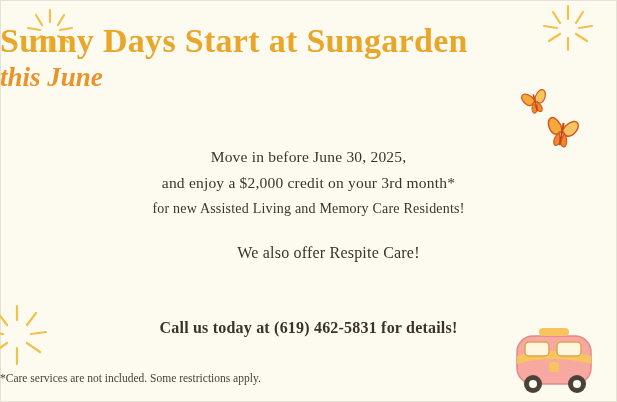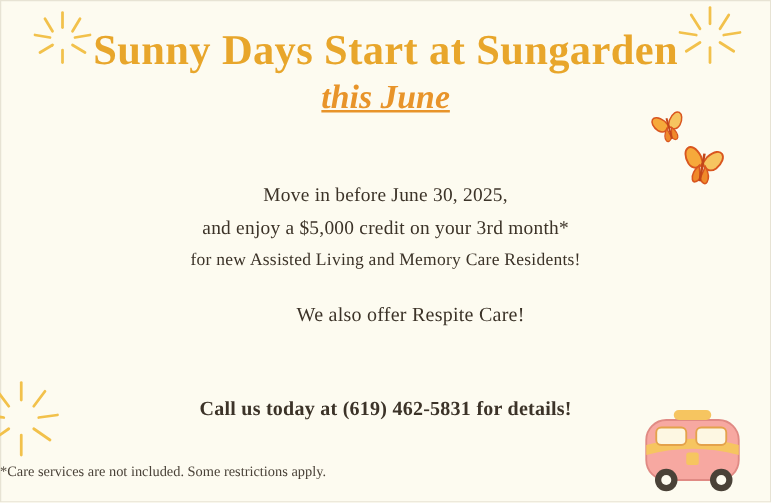--- a/index.html
+++ b/index.html
@@ -27,41 +27,40 @@
     border: 1px solid #e7e3d4;
     pointer-events: none;
   }
 
   
   .headline-block {
     position: absolute;
     top: 22px;
     left: 0;
     width: 617px;
-    text-align: center;
+    text-align: left;
   }
   .headline {
     font-family: "Liberation Serif", serif;
     font-weight: bold;
     font-style: normal;
     font-size: 34px;
     letter-spacing: 0.3px;
     color: #e8a62b;
     line-height: 1.1;
     white-space: nowrap;
   }
   .subheadline {
     margin-top: 4px;
     font-family: "Liberation Serif", serif;
     font-style: italic;
     font-weight: bold;
     font-size: 27px;
     color: #e8942a;
     line-height: 1.1;
-    text-decoration: underline;
   }
 
   
   .body-copy {
     position: absolute;
     top: 144px;
     left: 0;
     width: 617px;
     text-align: center;
     color: #3b3226;
@@ -203,21 +202,21 @@
         <path d="M14,12 C22,2 28,10 21,18 C17,22 13,19 12,16 Z" fill="#f6c560" stroke="#d9561f" stroke-width="1.2"></path>
         <path d="M10,18 C4,26 8,33 12,26 Z" fill="#ef8a2a" stroke="#d9561f" stroke-width="1"></path>
         <path d="M14,18 C20,26 16,33 12,26 Z" fill="#ef8a2a" stroke="#d9561f" stroke-width="1"></path>
         <line x1="12" y1="10" x2="12" y2="28" stroke="#c2461a" stroke-width="1.6"></line>
       </g>
     </svg>
   </div>
 
   <div class="body-copy">
     <div class="body-line l1">Move in before June 30, 2025,</div>
-    <div class="body-line l2">and enjoy a $5,000 credit on your 3rd month*</div>
+    <div class="body-line l2">and enjoy a $2,000 credit on your 3rd month*</div>
     <div class="body-line l3">for new Assisted Living and Memory Care Residents!</div>
     <div class="gap-line"></div>
     <div class="body-line respite">We also offer Respite Care!</div>
     <div class="gap-line"></div>
     <div class="body-line callus"><span>Call us today at </span><span class="phone">(619) 462-5831</span><span> for details!</span></div>
   </div>
 
   <div class="van">
     <svg width="110" height="80" viewBox="0 0 110 80">
       <rect x="18" y="14" width="74" height="48" rx="16" fill="#f7a8a1" stroke="#e08a84" stroke-width="1.5"></rect>

